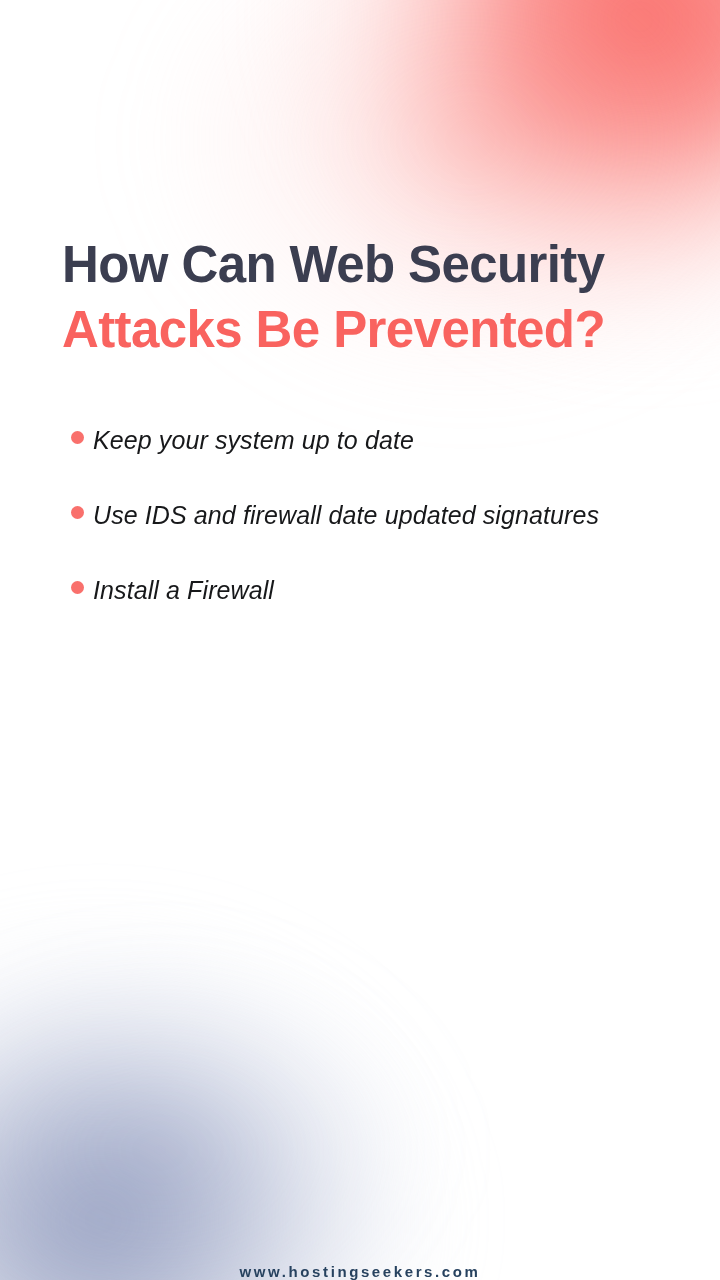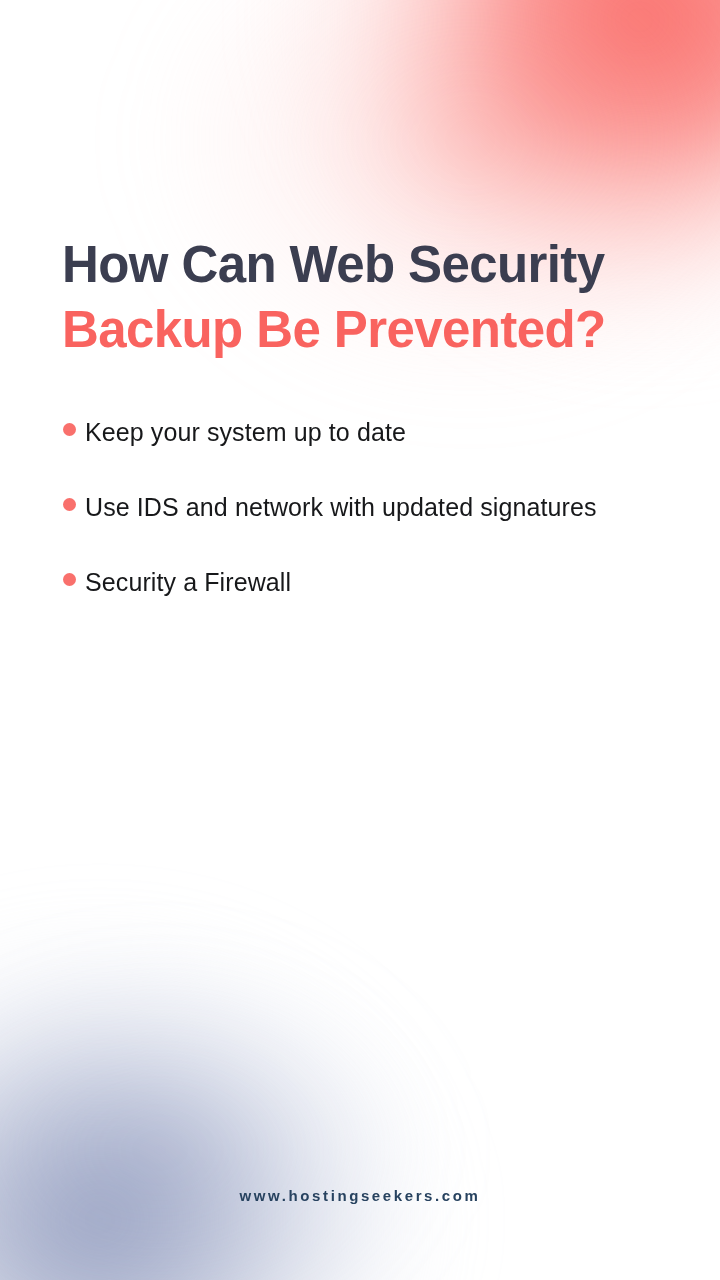--- a/index.html
+++ b/index.html
@@ -104,23 +104,24 @@
   .headline-line {
     display: block;
     white-space: nowrap;
   }
 
   .headline-line-1 { color: #3b3e50; }
   .headline-line-2 { color: #f9635f; }
 
   .bullet-list {
     list-style: none;
-    margin: 0;
+    margin: 8px;
     padding: 0;
     padding-top: 50px;
+    font-style: italic;
   }
 
   .bullet-item {
     position: relative;
     display: block;
     padding-left: 23px;
     margin-bottom: 37px;
     max-width: 540px;
   }
 
@@ -147,21 +148,21 @@
 
   
   .footer {
     position: absolute;
     left: 0;
     right: 0;
     bottom: 0;
     height: 170px;
     z-index: 3;
     display: flex;
-    align-items: center;
+    align-items: flex-end;
     justify-content: center;
     padding-top: 14px;
   }
 
   .footer-url {
     font-size: 15px;
     font-weight: 700;
     letter-spacing: 2.6px;
     color: #27425f;
   }
@@ -175,35 +176,35 @@
     <div class="blob-coral"></div>
     <div class="blob-coral-soft"></div>
     <div class="blob-blue"></div>
     <div class="blob-blue-soft"></div>
   </div>
 
   <div class="content">
 
     <h1 class="headline">
       <span class="headline-line headline-line-1">How Can Web Security</span>
-      <span class="headline-line headline-line-2">Backup Be Prevented?</span>
+      <span class="headline-line headline-line-2">Attacks Be Prevented?</span>
     </h1>
 
     <ul class="bullet-list">
       <li class="bullet-item">
         <span class="bullet-dot"></span>
         <span class="bullet-text">Keep your system up to date</span>
       </li>
       <li class="bullet-item">
         <span class="bullet-dot"></span>
-        <span class="bullet-text">Use IDS and network with updated signatures</span>
+        <span class="bullet-text">Use IDS and firewall date updated signatures</span>
       </li>
       <li class="bullet-item">
         <span class="bullet-dot"></span>
-        <span class="bullet-text">Security a Firewall</span>
+        <span class="bullet-text">Install a Firewall</span>
       </li>
     </ul>
 
   </div>
 
   <div class="footer">
     <span class="footer-url">www.hostingseekers.com</span>
   </div>
 
 </div>

